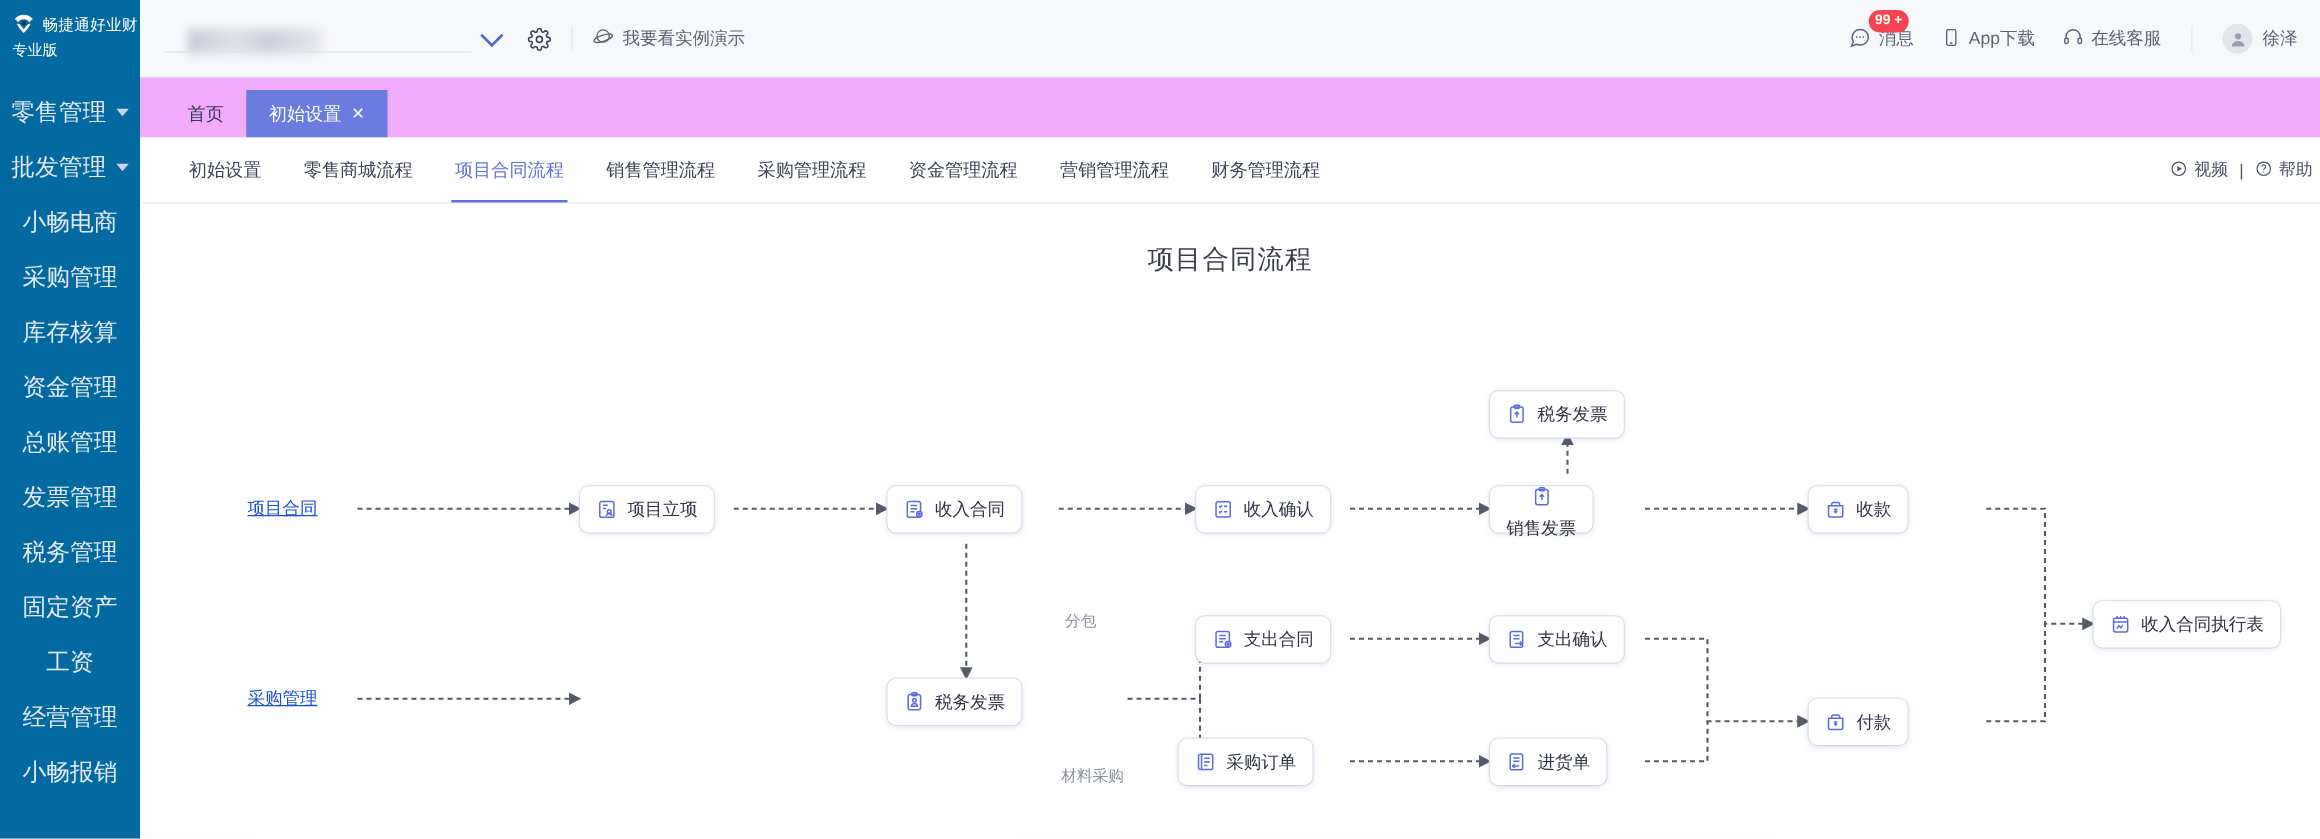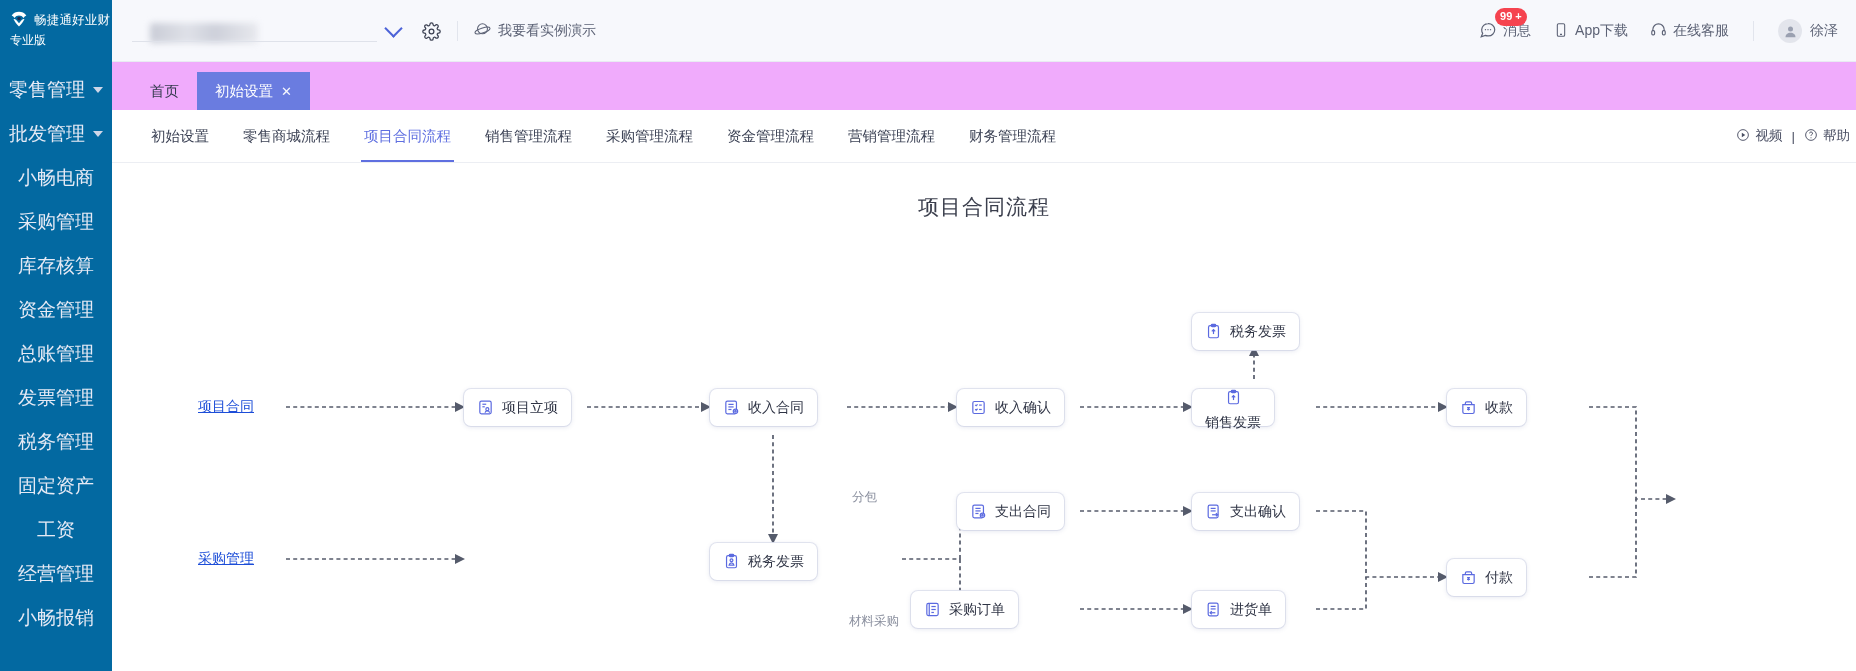--- a/index.html
+++ b/index.html
@@ -461,20 +461,33 @@
           <span class="nico">
             <svg viewBox="0 0 24 24" width="17" height="17" fill="none" stroke="#5b6ae0" stroke-width="1.7">
               <path d="M4 8h16v10.5a2 2 0 0 1-2 2H6a2 2 0 0 1-2-2z"></path>
               <path d="M7.5 8V6.2a2 2 0 0 1 2-2h5a2 2 0 0 1 2 2V8"></path>
               <path d="M10 12.2h4M10 14.6h4M12 12.2v4.2"></path>
             </svg>
           </span>
           <span>收款</span>
         </div>
 
+        <div class="node" style="left:1563px; top:260px;">
+          <span class="nico">
+            <svg viewBox="0 0 24 24" width="17" height="17" fill="none" stroke="#5b6ae0" stroke-width="1.7">
+              <rect x="4" y="5.2" width="16" height="15.4" rx="2"></rect>
+              <line x1="4" y1="9.4" x2="20" y2="9.4"></line>
+              <line x1="8" y1="2.6" x2="8" y2="5.6"></line>
+              <line x1="12" y1="2.6" x2="12" y2="5.6"></line>
+              <line x1="16" y1="2.6" x2="16" y2="5.6"></line>
+              <path d="M7.6 16.6l2.4-3 2.2 2.2 2.4-3.2"></path>
+            </svg>
+          </span>
+          <span>收入合同执行表</span>
+        </div>
 
         <div class="node" style="left:598px; top:322px;">
           <span class="nico">
             <svg viewBox="0 0 24 24" width="17" height="17" fill="none" stroke="#5b6ae0" stroke-width="1.7">
               <rect x="5" y="3.8" width="14" height="17" rx="2.2"></rect>
               <rect x="9" y="1.8" width="6" height="3.2" rx="1.1"></rect>
               <circle cx="12" cy="10.2" r="2"></circle>
               <path d="M8.6 17c.4-2 1.8-3.1 3.4-3.1s3 1.1 3.4 3.1z"></path>
             </svg>
           </span>
@@ -501,21 +514,21 @@
               <rect x="4.5" y="3" width="14" height="18" rx="2.2"></rect>
               <line x1="8" y1="7.6" x2="15" y2="7.6"></line>
               <line x1="8" y1="11.2" x2="15" y2="11.2"></line>
               <path d="M10 16.6h7.4"></path>
               <path d="M15.4 14.4l2.4 2.2-2.4 2.2"></path>
             </svg>
           </span>
           <span>支出确认</span>
         </div>
 
-        <div class="node" style="left:799px; top:370px;">
+        <div class="node" style="left:831px; top:370px;">
           <span class="nico">
             <svg viewBox="0 0 24 24" width="17" height="17" fill="none" stroke="#5b6ae0" stroke-width="1.7">
               <rect x="4" y="3.3" width="16" height="17.4" rx="2.2"></rect>
               <line x1="7.4" y1="3.3" x2="7.4" y2="20.7"></line>
               <line x1="10.4" y1="7.8" x2="16.6" y2="7.8"></line>
               <line x1="10.4" y1="12" x2="16.6" y2="12"></line>
               <line x1="10.4" y1="16.2" x2="14" y2="16.2"></line>
             </svg>
           </span>
           <span>采购订单</span>

